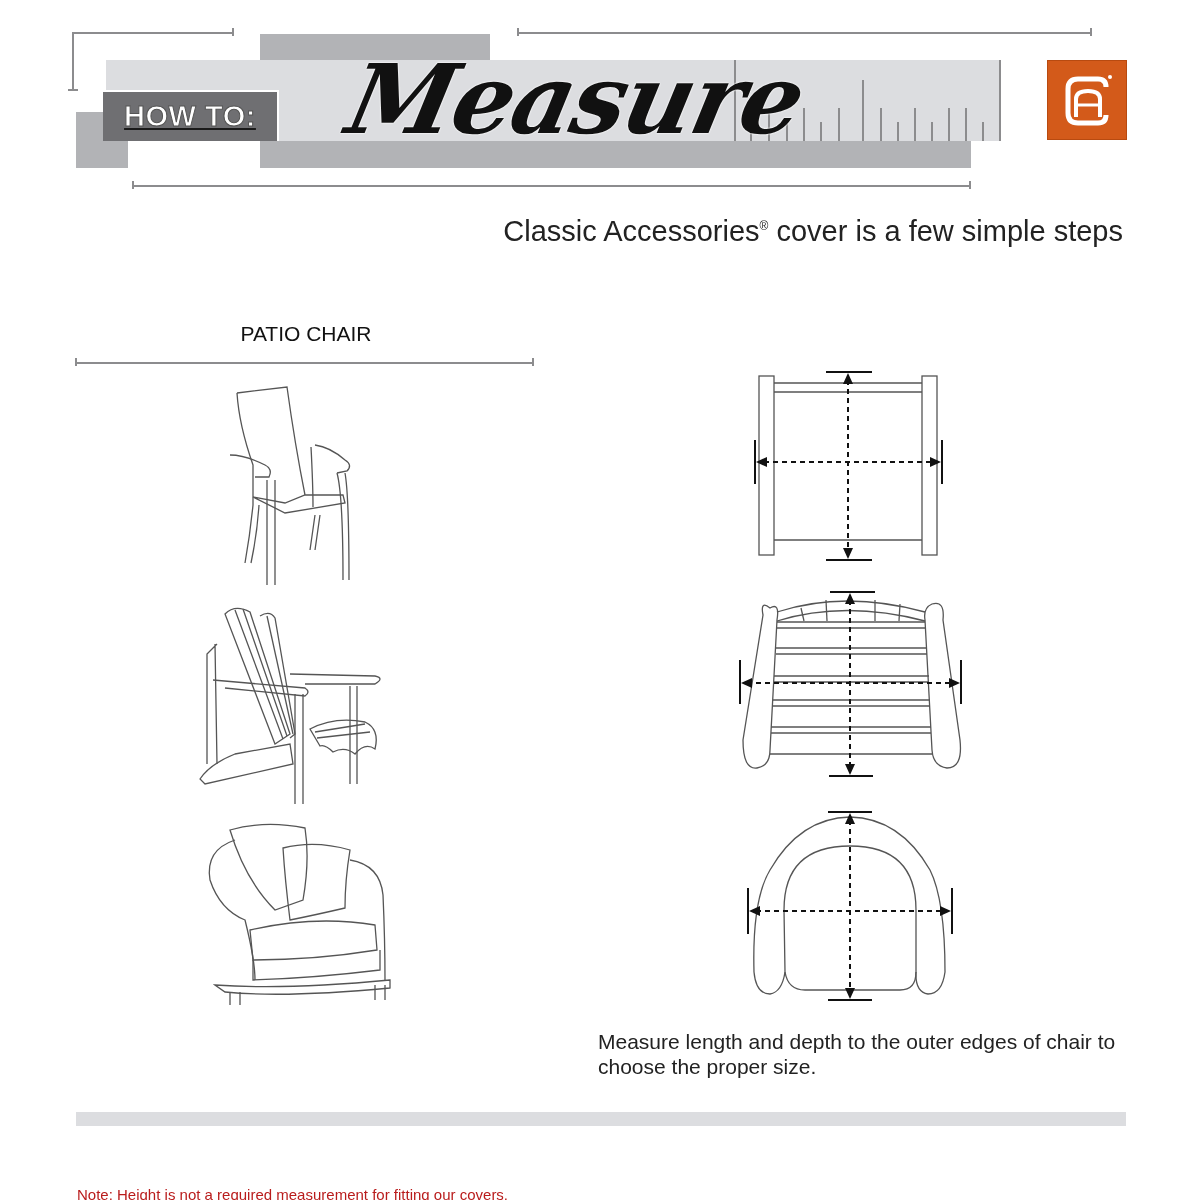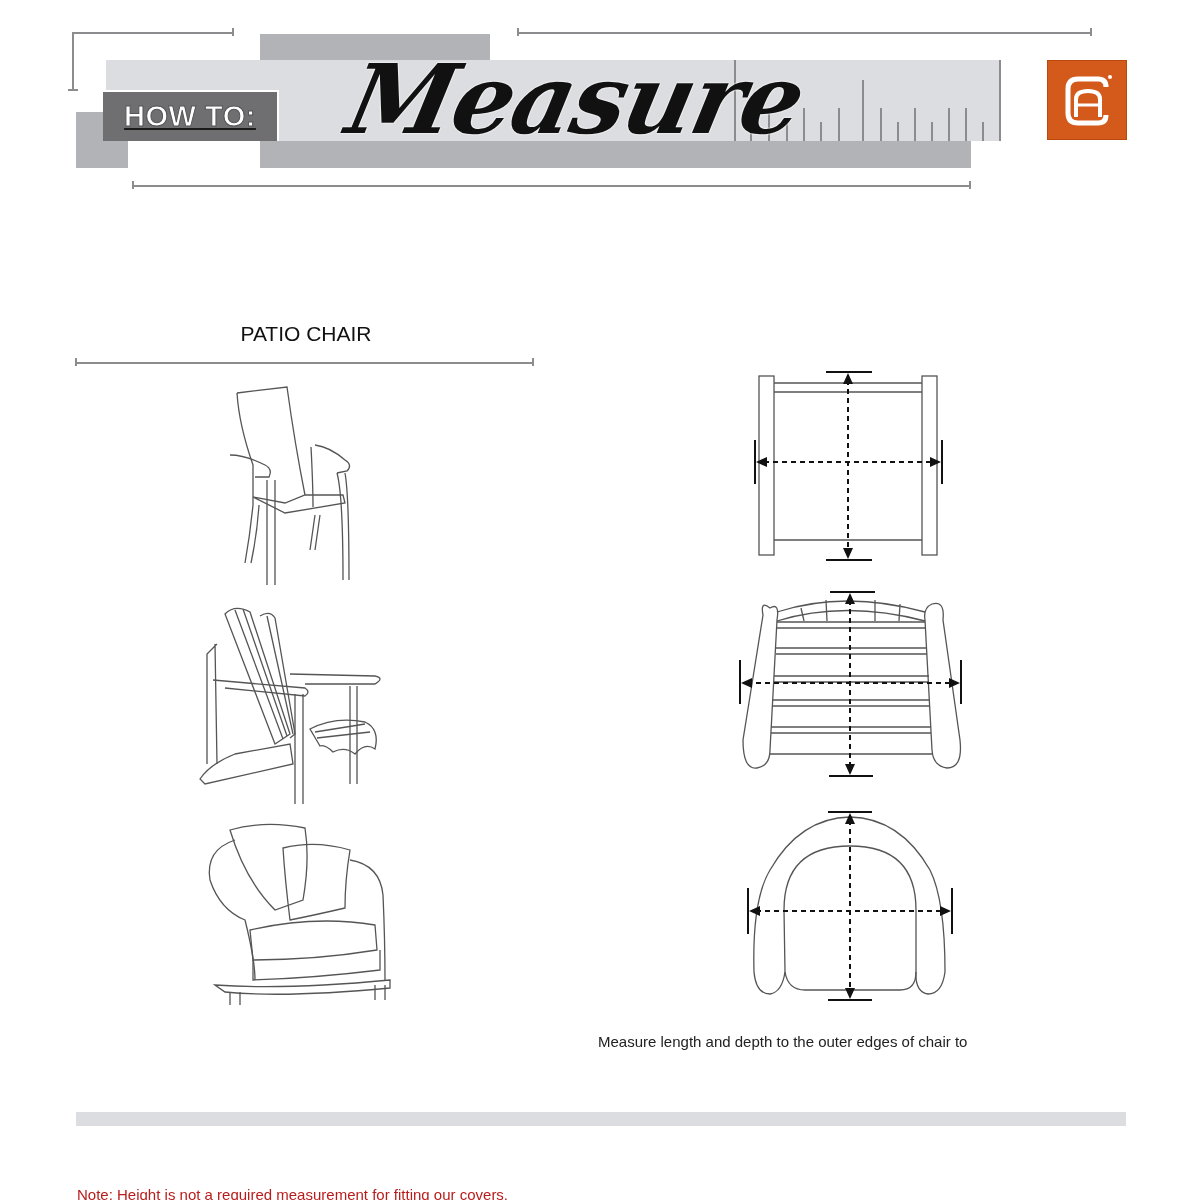--- a/index.html
+++ b/index.html
@@ -10,21 +10,21 @@
   .band-light { position:absolute; background:#dcdde0; }
   .band-mid { position:absolute; background:#b2b3b6; }
   .howto { position:absolute; left:103px; top:90px; width:176px; height:51px; background:#6f6f72; border-top:2px solid #fff; border-right:2px solid #fff; display:flex; align-items:center; justify-content:center; box-sizing:border-box;text-decoration:underline; }
   .howto span { color:#fff; font-weight:bold; font-size:29px; letter-spacing:0.5px; -webkit-text-stroke:1px #555; }
   .measure { position:absolute; left:350px; top:52px; font-family:"DejaVu Serif", serif; font-style:italic; font-weight:bold; font-size:96px; color:#111; letter-spacing:-2px; line-height:1; transform:skewX(-12deg); text-shadow:0 0 2px #fff, 0 0 2px #fff; }
   .ruler-tick { position:absolute; width:2px; background:#8c8c8e; }
   .logo { position:absolute; left:1047px; top:60px; width:80px; height:80px; background:#d35a1a; border:1px solid #b84a10; box-sizing:border-box; }
   .intro { position:absolute; right:77px; top:206px; text-align:right; font-size:29px; line-height:40px; color:#222; font-weight:normal; }
   .intro sup { font-size:12px; vertical-align:super; }
   .section-title { position:absolute; left:76px; width:460px; top:322px; text-align:center; font-size:21px; font-weight:normal; color:#111; }
-  .caption { position:absolute; left:598px; top:1029px; width:540px; font-size:15px; line-height:25px; color:#222; }
+  .caption { position:absolute; left:598px; top:1029px; width:540px; font-size:21px; line-height:25px; color:#222; }
   .footer-band { position:absolute; left:76px; top:1112px; width:1050px; height:14px; background:#dcdde0; }
   .note { position:absolute; left:77px; top:1150px; font-size:15px; color:#b91c1c;margin-top:36px; }
   svg { position:absolute; overflow:visible; }
   svg .o { fill:none; stroke:#555; stroke-width:1.3; }
   svg .d { fill:none; stroke:#111; stroke-width:2; stroke-dasharray:5 4; }
   svg .b { fill:none; stroke:#111; stroke-width:2; }
   svg .a { fill:#111; }
 </style>
 </head>
 <body>
@@ -78,20 +78,21 @@
     <svg width="80" height="80" viewBox="0 0 80 80" style="left:0;top:0;">
       <path d="M58 26 Q58 18 50 18 L30 18 Q20 18 20 28 L20 52 Q20 62 30 62 L50 62 Q58 62 58 54" fill="none" stroke="#fff" stroke-width="5"></path>
       <path d="M28 56 L28 38 Q28 30 40 30 Q52 30 52 38 L52 56" fill="none" stroke="#fff" stroke-width="4"></path>
       <line x1="28" y1="44" x2="52" y2="44" stroke="#fff" stroke-width="3"></line>
       <circle cx="62" cy="16" r="2" fill="#fff"></circle>
     </svg>
   </div>
 </div>
 
 <div class="intro">
+  <div><span>Classic Accessories</span><sup>®</sup><span> cover is a few simple steps</span></div>
 </div>
 
 <div class="section-title">PATIO CHAIR</div>
 <div class="line-h" style="left:76px; top:362px; width:458px;"></div>
 <div class="tick" style="left:75px; top:358px;"></div>
 <div class="tick" style="left:532px; top:358px;"></div>
 
 <svg style="left:225px; top:385px;" width="150" height="200" viewBox="0 0 150 200">
   <path class="o" d="M12 8 L62 2 Q70 60 80 110"></path>
   <path class="o" d="M12 8 Q14 40 28 80 L28 120"></path>
@@ -193,16 +194,17 @@
   <line class="d" x1="120" y1="20" x2="120" y2="192"></line>
   <line class="d" x1="26" y1="111" x2="214" y2="111"></line>
   <polygon class="a" points="120,13 115,24 125,24"></polygon>
   <polygon class="a" points="120,199 115,188 125,188"></polygon>
   <polygon class="a" points="19,111 30,106 30,116"></polygon>
   <polygon class="a" points="221,111 210,106 210,116"></polygon>
 </svg>
 
 <div class="caption">
   <div>Measure length and depth to the outer edges of chair to</div>
+  <div>choose the proper size.</div>
 </div>
 
 <div class="footer-band"></div>
 <div class="note">Note: Height is not a required measurement for fitting our covers.</div>
 
 </body></html>

